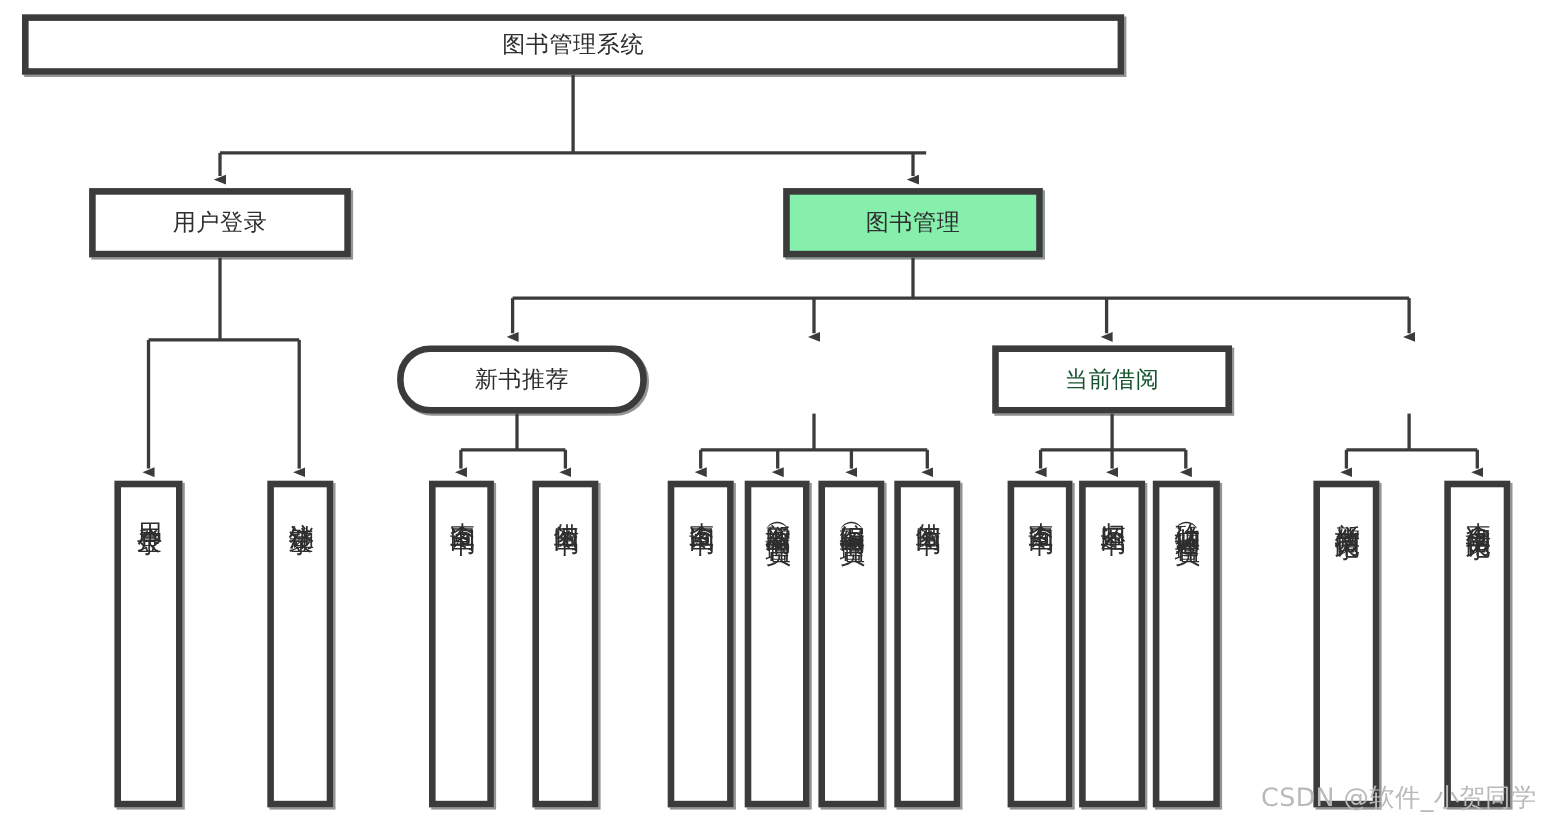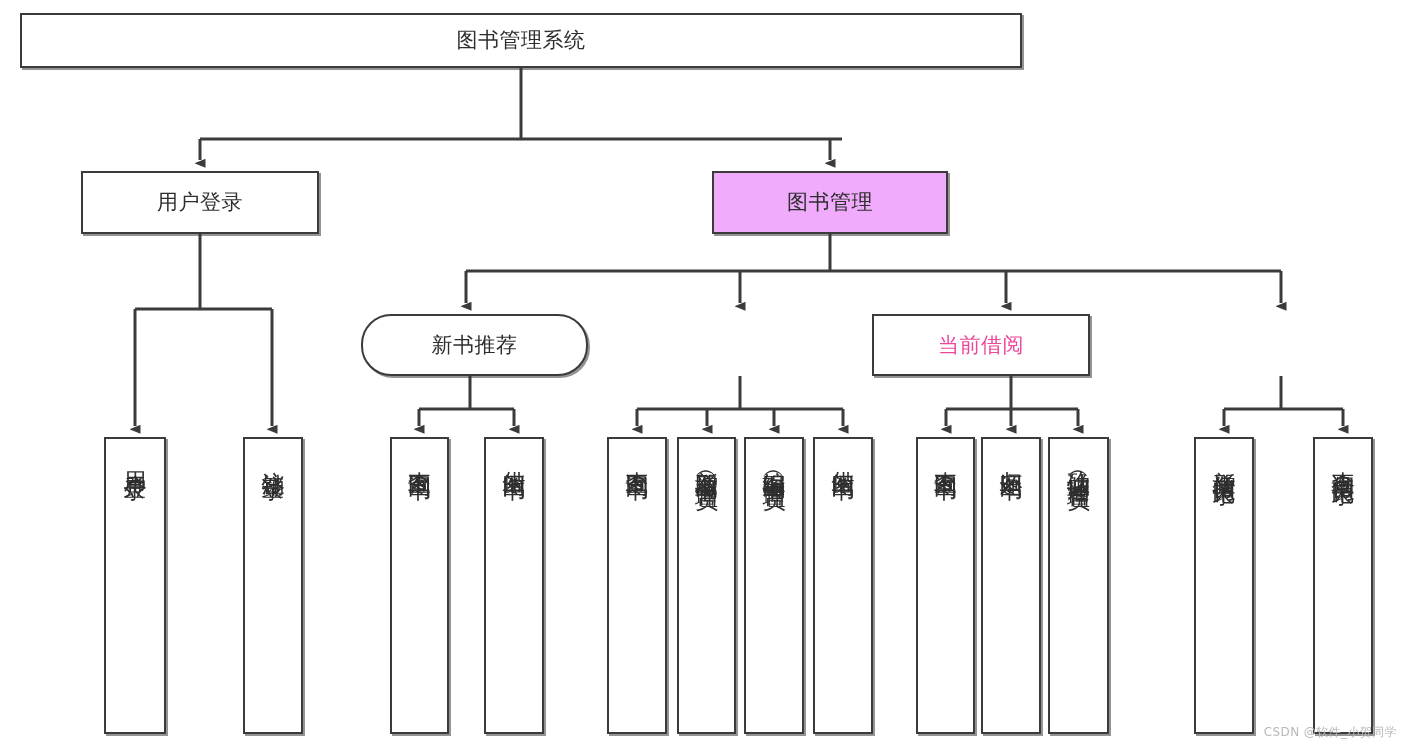--- a/index.html
+++ b/index.html
@@ -21,21 +21,21 @@
     position: absolute;
     left: 0;
     top: 0;
     width: 1405px;
     height: 747px;
   }
   .node {
     position: absolute;
     box-sizing: border-box;
     background: #ffffff;
-    border: 2px solid #000000;
+    border: 6px solid #000000;
     box-shadow: 2px 2px 0 0 rgba(60,60,60,0.55);
     display: flex;
     align-items: center;
     justify-content: center;
     color: #2e2e2e;
     z-index: 2;
   }
   .node .label {
     display: block;
     line-height: 1.18;
@@ -53,21 +53,21 @@
     writing-mode: vertical-rl;
     text-orientation: upright;
     font-size: 23px;
     letter-spacing: 2.5px;
     line-height: 1;
   }
   #watermark {
     position: absolute;
     right: 8px;
     bottom: 6px;
-    font-size: 12px;
+    font-size: 23px;
     color: #b9b9b9;
     letter-spacing: 0.4px;
     z-index: 3;
     white-space: nowrap;
   }
 </style>
 </head>
 <body style="background: rgb(255, 255, 255);">
 
 <div id="canvas">
@@ -122,28 +122,28 @@
     </g>
   </svg>
 
   <div class="node h" style="left: 20px; top: 13px; width: 1002px; height: 55px; border-color: rgb(59, 59, 59); background: rgb(255, 255, 255); color: rgb(46, 46, 46);">
     <span class="label">图书管理系统</span>
   </div>
 
   <div class="node h" style="left: 81px; top: 171px; width: 238px; height: 63px; border-color: rgb(59, 59, 59); background: rgb(255, 255, 255); color: rgb(46, 46, 46);">
     <span class="label">用户登录</span>
   </div>
-  <div class="node h" style="left: 712px; top: 171px; width: 236px; height: 63px; border-color: rgb(59, 59, 59); background: #f0abfc; color: rgb(46, 46, 46);">
+  <div class="node h" style="left: 712px; top: 171px; width: 236px; height: 63px; border-color: rgb(59, 59, 59); background: #86efac; color: rgb(46, 46, 46);">
     <span class="label">图书管理</span>
   </div>
 
   <div class="node h" style="left: 361px; top: 314px; width: 227px; height: 62px; border-color: rgb(59, 59, 59); background: rgb(255, 255, 255); color: rgb(46, 46, 46); border-radius: 30px;">
     <span class="label">新书推荐</span>
   </div>
-  <div class="node h" style="left: 872px; top: 314px; width: 218px; height: 62px; border-color: rgb(59, 59, 59); background: rgb(255, 255, 255); color: #ec4899;">
+  <div class="node h" style="left: 902px; top: 314px; width: 218px; height: 62px; border-color: rgb(59, 59, 59); background: rgb(255, 255, 255); color: #14532d;">
     <span class="label">当前借阅</span>
   </div>
 
   <div class="node v" style="left: 104px; top: 437px; width: 62px; height: 297px; border-color: rgb(59, 59, 59); background: rgb(255, 255, 255); color: rgb(46, 46, 46);">
     <span class="label">用户登录</span>
   </div>
   <div class="node v" style="left: 243px; top: 437px; width: 60px; height: 297px; border-color: rgb(59, 59, 59); background: rgb(255, 255, 255); color: rgb(46, 46, 46);">
     <span class="label">注销登录</span>
   </div>
   <div class="node v" style="left: 390px; top: 437px; width: 59px; height: 297px; border-color: rgb(59, 59, 59); background: rgb(255, 255, 255); color: rgb(46, 46, 46);">

